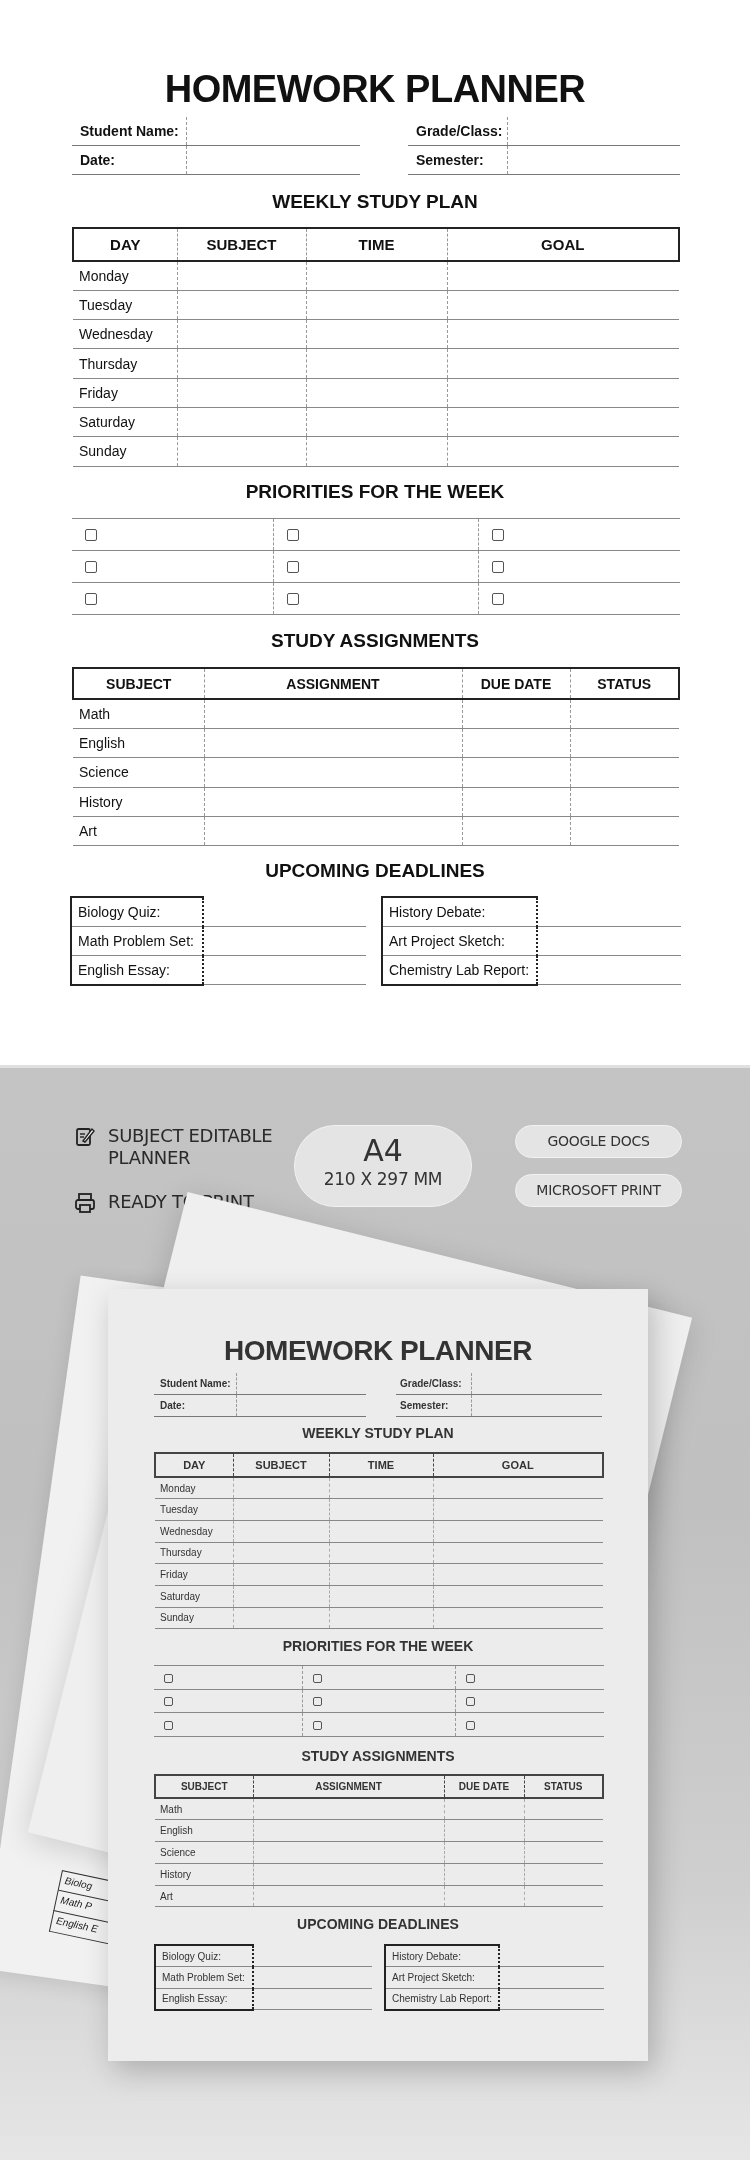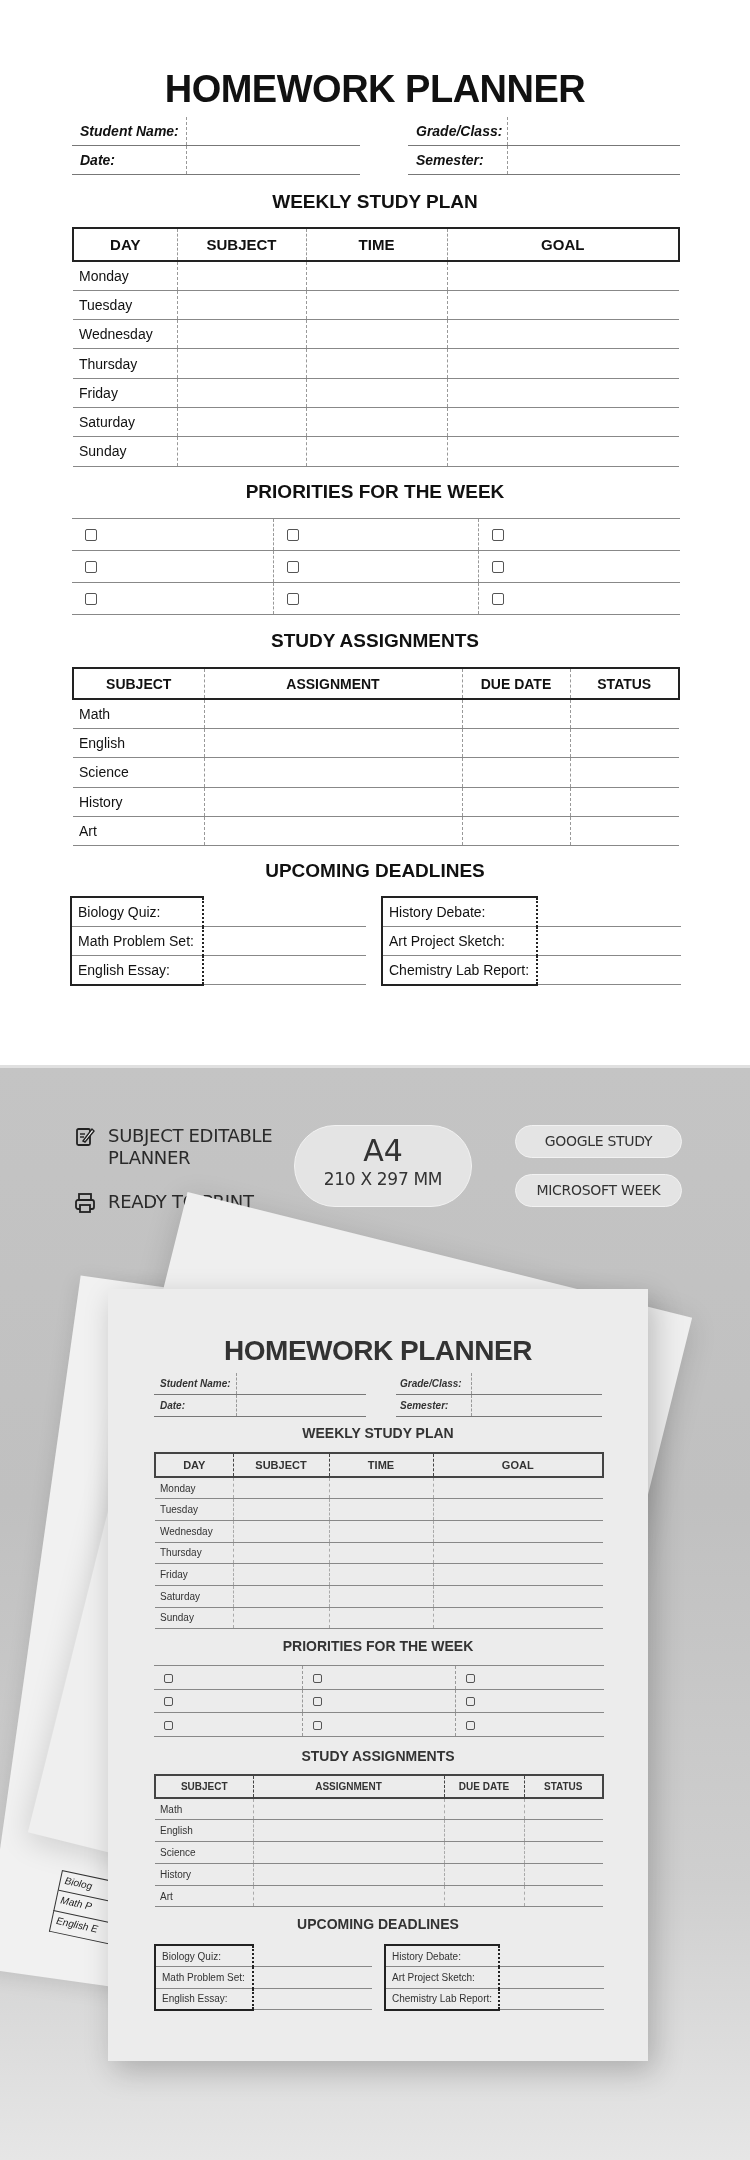--- a/index.html
+++ b/index.html
@@ -2,21 +2,21 @@
 <html><head>
 <meta charset="utf-8">
 <style>
   * { box-sizing: border-box; margin: 0; padding: 0; }
   html, body { width: 750px; height: 2160px; overflow: hidden; background: #fff; }
   body { font-family: "Liberation Sans", sans-serif; color: #111; position: relative; }
 
   
   .planner { position: absolute; }
   .planner .title { text-align: center; font-weight: bold; letter-spacing: -0.5px; }
-  .info-grid { position: absolute; display: flex; justify-content: space-between; font-style: italic; }
+  .info-grid { position: absolute; display: flex; justify-content: space-between; }
   .info-col { display: flex; flex-direction: column; }
   .info-row { display: flex; align-items: center; border-bottom: 1.5px solid #777; }
   .info-row .lbl { font-weight: bold; border-right: 1px dashed #999; height: 100%; display: flex; align-items: center; }
   .sec-title { position: absolute; left: 0; right: 0; text-align: center; font-weight: bold; }
   .tbl { position: absolute; border-collapse: collapse; }
   .tbl th { font-weight: bold; border-top: 2px solid #222; border-bottom: 2.5px solid #222; text-align: center; }
   .tbl th:first-child { border-left: 2px solid #222; }
   .tbl th:last-child { border-right: 2px solid #222; }
   .tbl th + th, .tbl td + td { border-left: 1px dashed #999; }
   .tbl td { border-bottom: 1.5px solid #888; text-align: left; }
@@ -283,22 +283,22 @@
         <rect x="6" y="13" width="10" height="7" fill="#c2c2c2" stroke="#222" stroke-width="1.8"></rect>
       </svg>
   </span>
   <span>READY TO PRINT</span>
 </div>
 
 <div class="a4">
   <div class="big">A4</div>
   <div class="small">210 X 297 MM</div>
 </div>
-<div class="pill" style="top:1125px;">GOOGLE STUDY</div>
-<div class="pill" style="top:1174px;">MICROSOFT WEEK</div>
+<div class="pill" style="top:1125px;">GOOGLE DOCS</div>
+<div class="pill" style="top:1174px;">MICROSOFT PRINT</div>
 
 <div class="back-sheet2"></div>
 <div class="back-sheet"></div>
 <div class="back-snippet">
   <div>Biolog</div>
   <div>Math P</div>
   <div>English E</div>
 </div>
 
 <div class="planner" id="p2">

